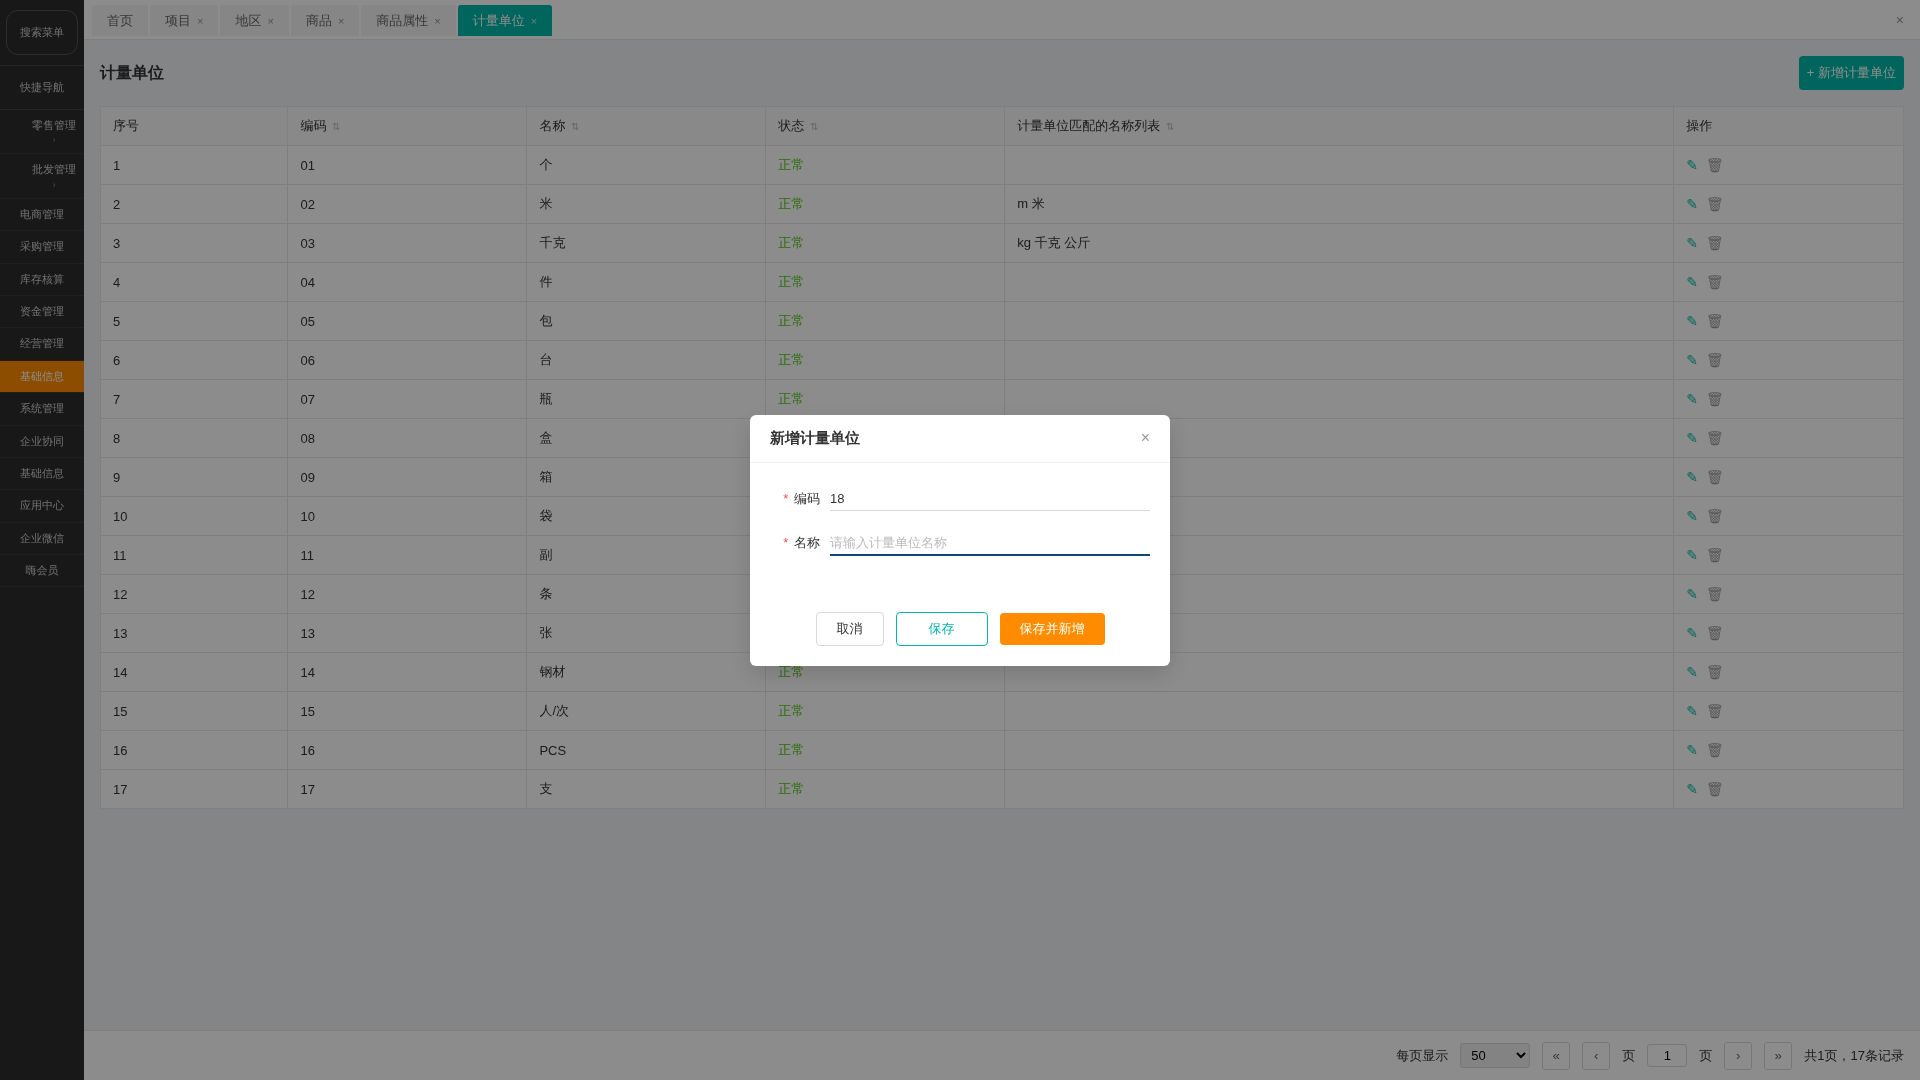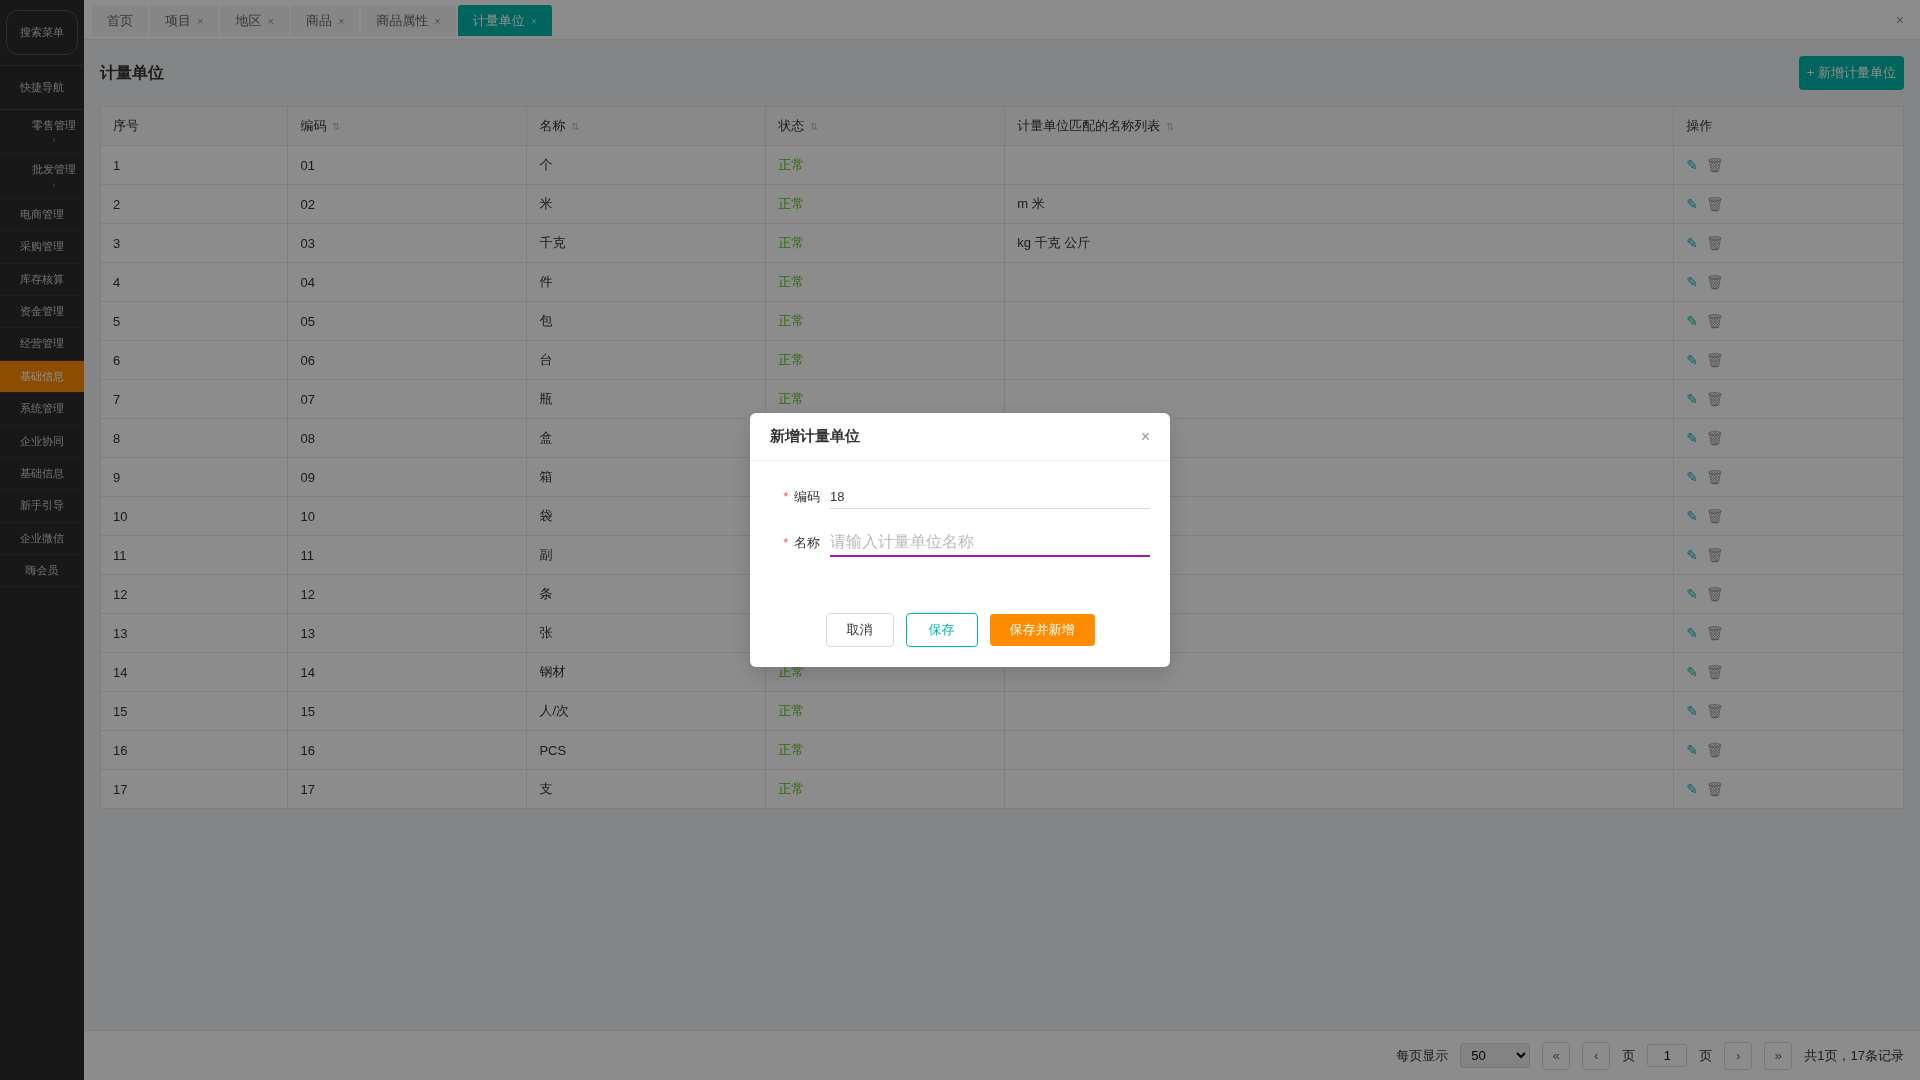--- a/index.html
+++ b/index.html
@@ -74,25 +74,25 @@
     .modal-header { display: flex; align-items: center; justify-content: space-between; padding: 14px 20px; border-bottom: 1px solid #f0f0f0; }
     .modal-title { font-size: 15px; font-weight: 700; color: #333; }
     .modal-close { cursor: pointer; color: #999; font-size: 16px; line-height: 1; }
     .modal-body { padding: 24px 20px; }
     .form-row { display: flex; align-items: center; margin-bottom: 20px; }
     .form-label { width: 60px; text-align: right; padding-right: 10px; font-size: 13px; color: #333; flex-shrink: 0; }
     .required-star { color: #ff4d4f; margin-right: 2px; }
     .form-input { flex: 1; border: none; border-bottom: 1px solid #d9d9d9; padding: 4px 0; font-size: 13px; outline: none; color: #333; }
     .form-input.has-value { color: #333; }
     .form-input::placeholder { color: #bbb; }
-    .form-input-name { flex: 1; border: none; border-bottom: 2px solid #a21caf; padding: 4px 0; font-size: 16px; outline: none; color: #333; }
+    .form-input-name { flex: 1; border: none; border-bottom: 2px solid #0c4a6e; padding: 4px 0; font-size: 13px; outline: none; color: #333; }
     .form-input-name::placeholder { color: #bbb; }
     .modal-footer { display: flex; align-items: center; justify-content: center; gap: 12px; padding: 12px 20px 20px; }
     .btn-cancel { border: 1px solid #d9d9d9; background: #fff; color: #333; padding: 7px 20px; border-radius: 4px; cursor: pointer; font-size: 13px; }
-    .btn-save { border: 1px solid #00b8a9; background: #fff; color: #00b8a9; padding: 7px 22px; border-radius: 4px; cursor: pointer; font-size: 13px; }
+    .btn-save { border: 1px solid #00b8a9; background: #fff; color: #00b8a9; padding: 7px 32px; border-radius: 4px; cursor: pointer; font-size: 13px; }
     .btn-save-new { background: #ff8c00; color: #fff; border: none; padding: 7px 20px; border-radius: 4px; cursor: pointer; font-size: 13px; }
   </style>
 </head>
 <body>
 
 <div class="app-container">
 
 
   <div class="main-layout">
 
@@ -132,21 +132,21 @@
       <div class="sidebar-item">
         <div class="sidebar-item-label">系统管理</div>
       </div>
       <div class="sidebar-item">
         <div class="sidebar-item-label">企业协同</div>
       </div>
       <div class="sidebar-item">
         <div class="sidebar-item-label">基础信息</div>
       </div>
       <div class="sidebar-item">
-        <div class="sidebar-item-label">新手引导</div>
+        <div class="sidebar-item-label">应用中心</div>
       </div>
       <div class="sidebar-item">
         <div class="sidebar-item-label">企业微信</div>
       </div>
       <div class="sidebar-item">
         <div class="sidebar-item-label">嗨会员</div>
       </div>
     </div>
 
     <div class="content-area">

